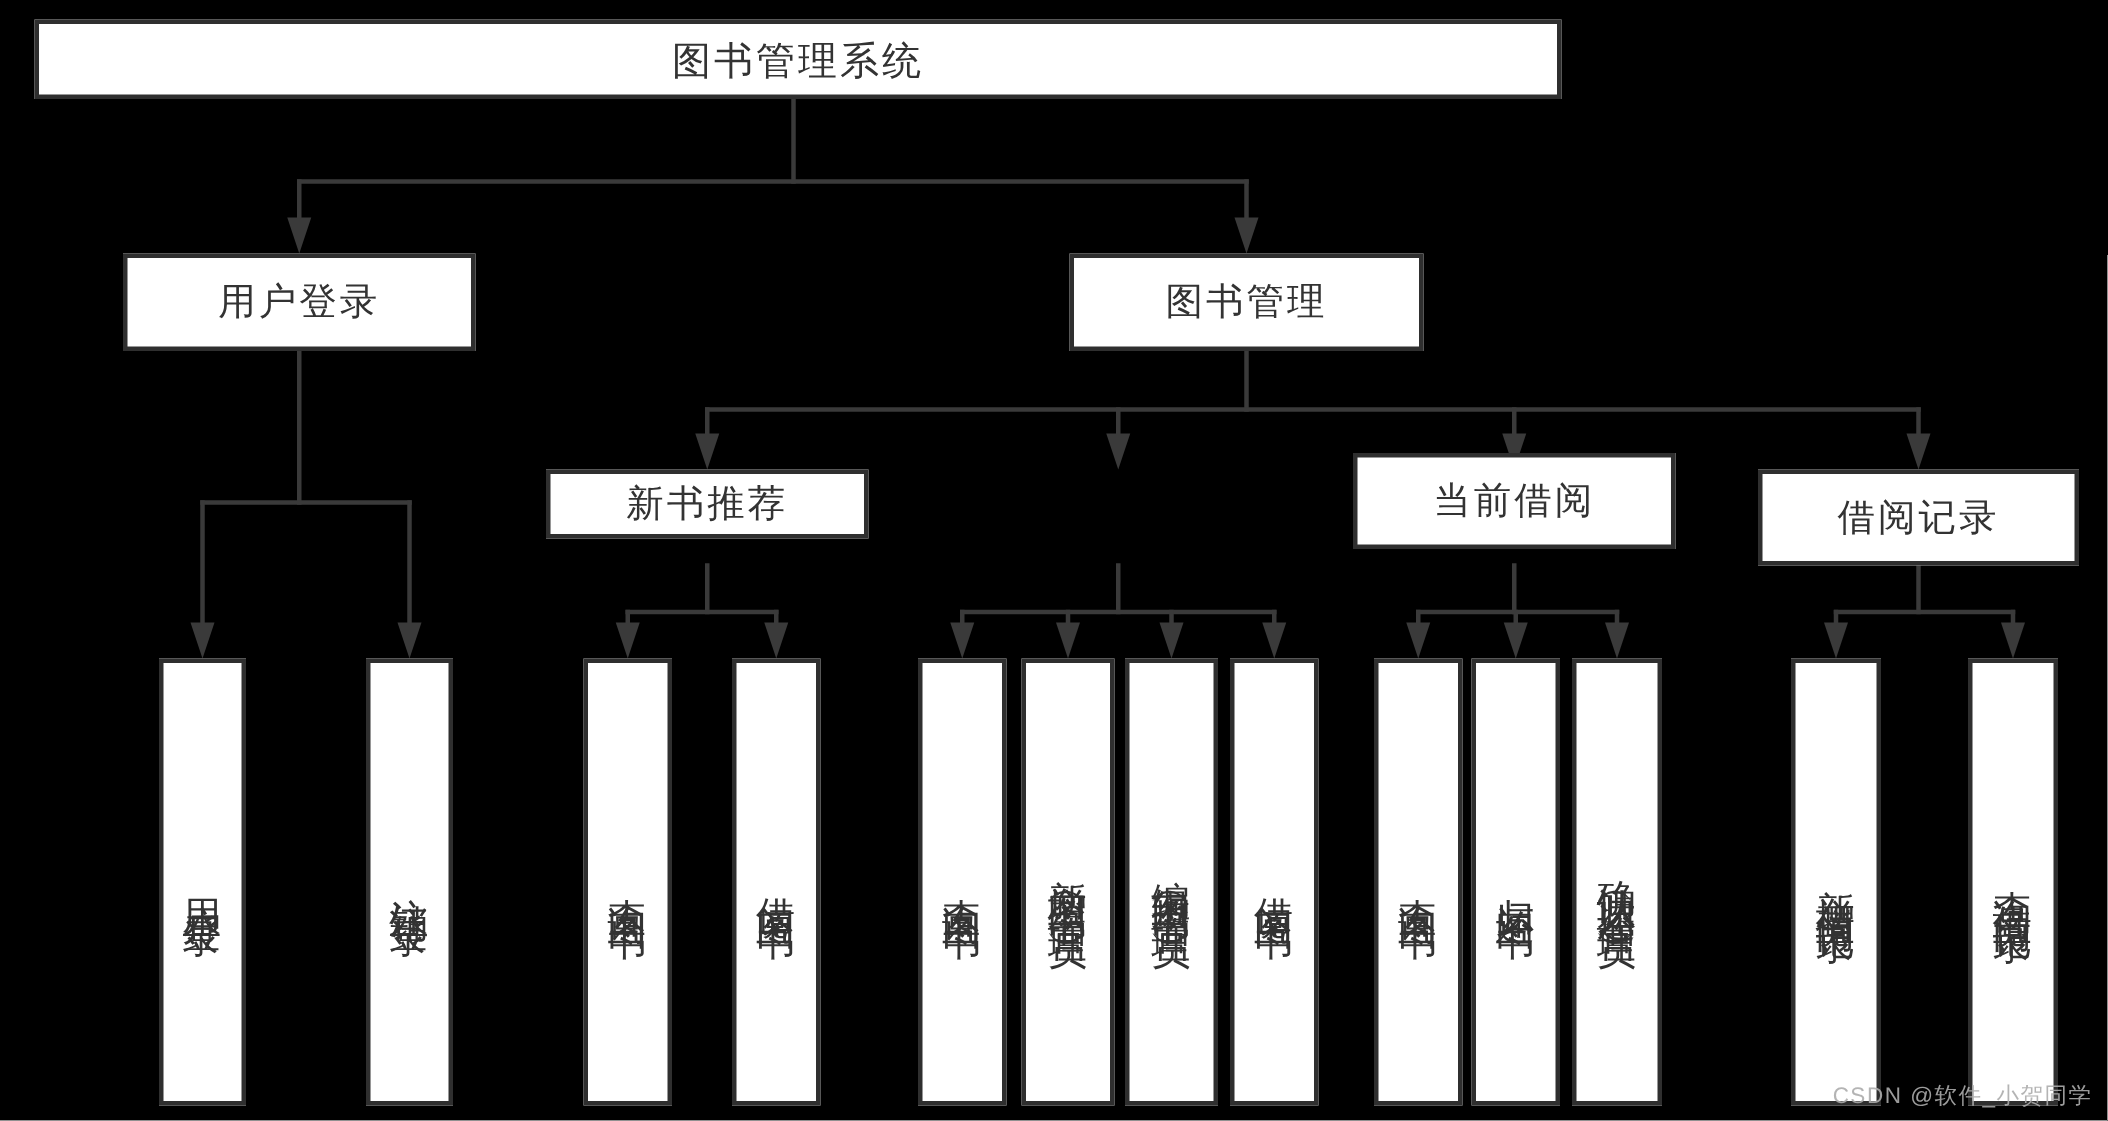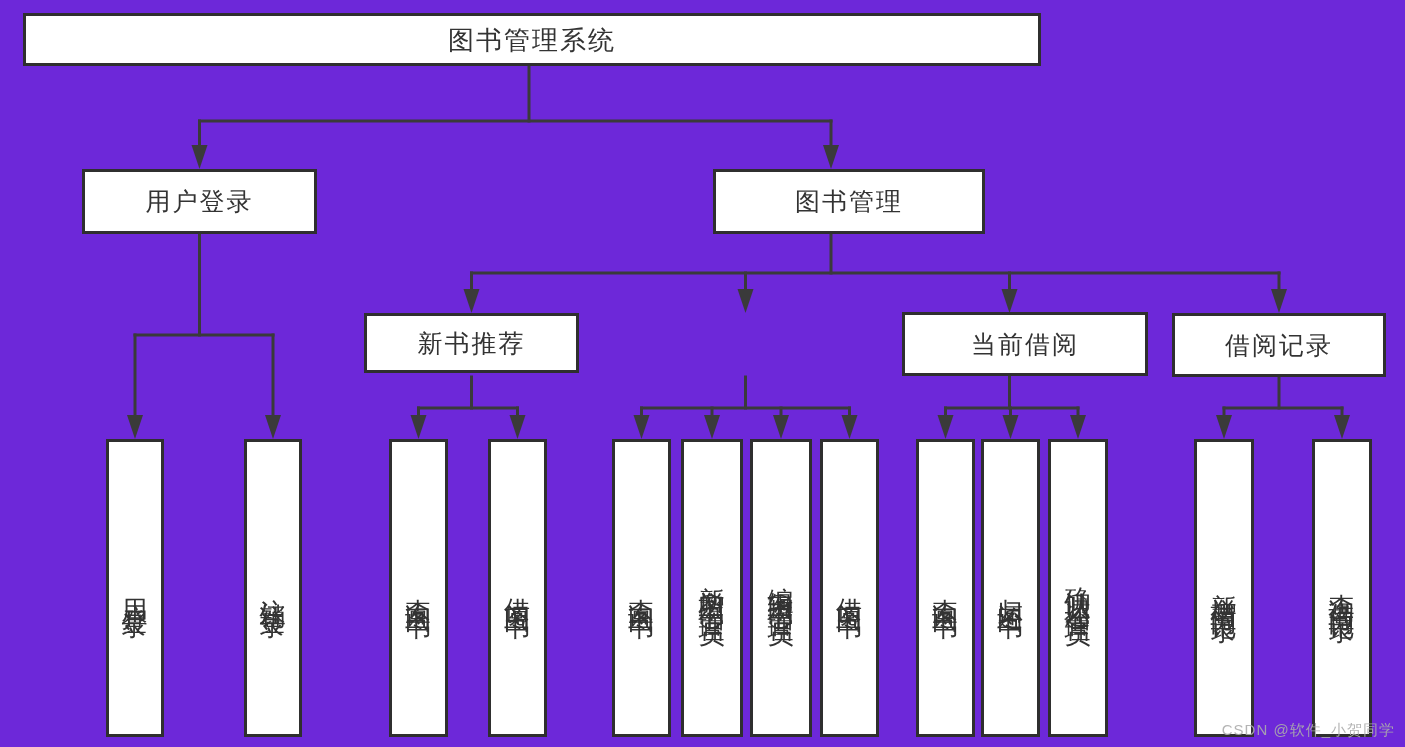--- a/index.html
+++ b/index.html
@@ -5,21 +5,21 @@
   html, body {
     margin: 0;
     padding: 0;
     background: #ffffff;
     font-family: "Liberation Sans", "DejaVu Sans", sans-serif;
   }
   #stage {
     position: relative;
     width: 1405px;
     height: 747px;
-    background: #6d28d9;
+    background: #000000;
     overflow: hidden;
   }
   #connectors {
     position: absolute;
     left: 0;
     top: 0;
     width: 1405px;
     height: 747px;
     pointer-events: none;
   }
@@ -137,28 +137,28 @@
     </g>
   </svg>
 
   <div class="node node-root" style="left:23px;top:13px;width:1018px;height:53px">
     <span class="hlabel">图书管理系统</span>
   </div>
 
   <div class="node" style="left:82px;top:169px;width:235px;height:65px">
     <span class="hlabel">用户登录</span>
   </div>
-  <div class="node" style="left:713px;top:169px;width:272px;height:65px">
+  <div class="node" style="left:713px;top:169px;width:236px;height:65px">
     <span class="hlabel">图书管理</span>
   </div>
 
-  <div class="node" style="left:364px;top:313px;width:215px;height:60px">
+  <div class="node" style="left:364px;top:313px;width:215px;height:46px">
     <span class="hlabel">新书推荐</span>
   </div>
-  <div class="node" style="left:902px;top:312px;width:246px;height:64px">
+  <div class="node" style="left:902px;top:302px;width:215px;height:64px">
     <span class="hlabel">当前借阅</span>
   </div>
   <div class="node" style="left:1172px;top:313px;width:214px;height:64px">
     <span class="hlabel">借阅记录</span>
   </div>
 
   <div class="node" style="left:106px;top:439px;width:58px;height:298px">
     <span class="vlabel">用户登录</span>
   </div>
   <div class="node" style="left:244px;top:439px;width:58px;height:298px">

